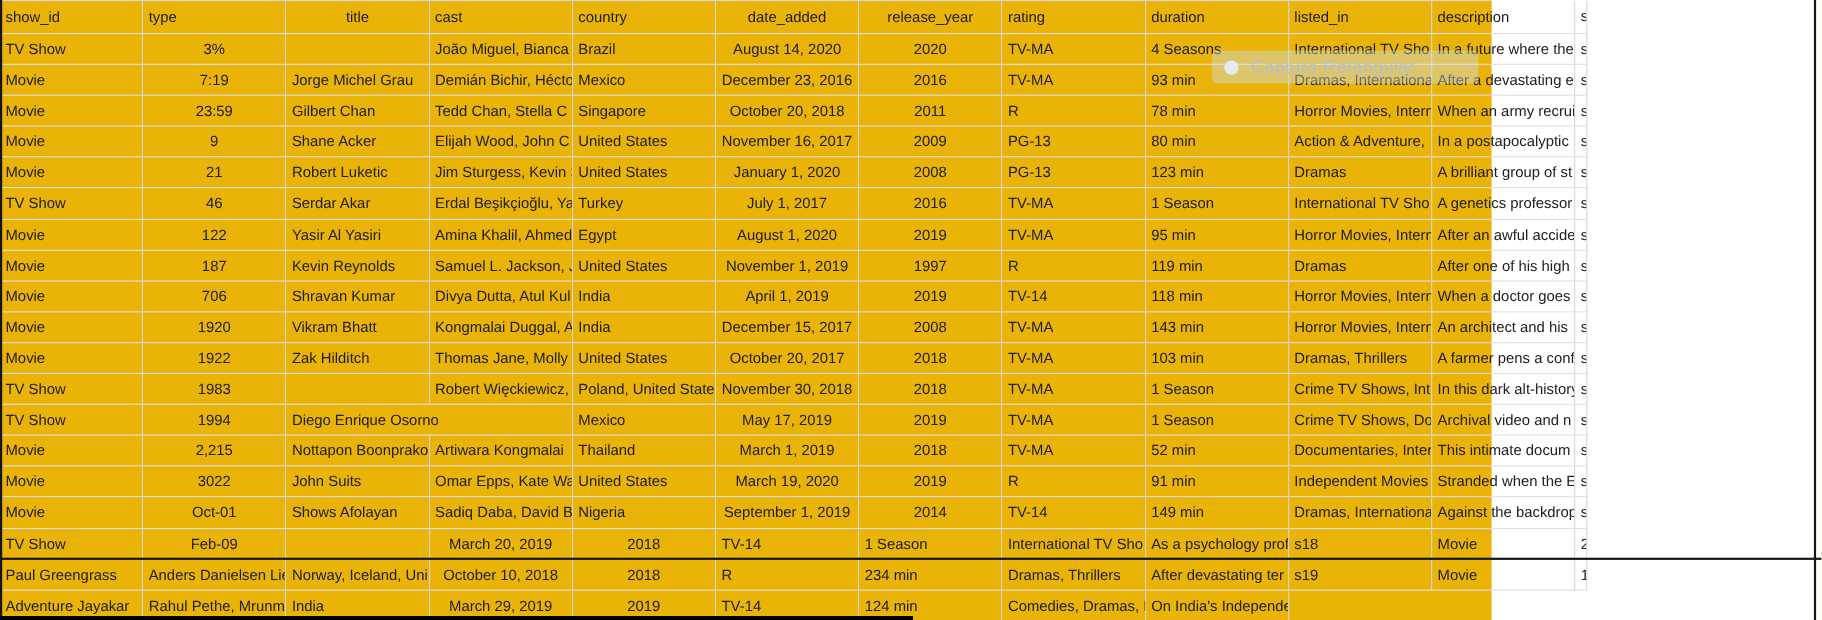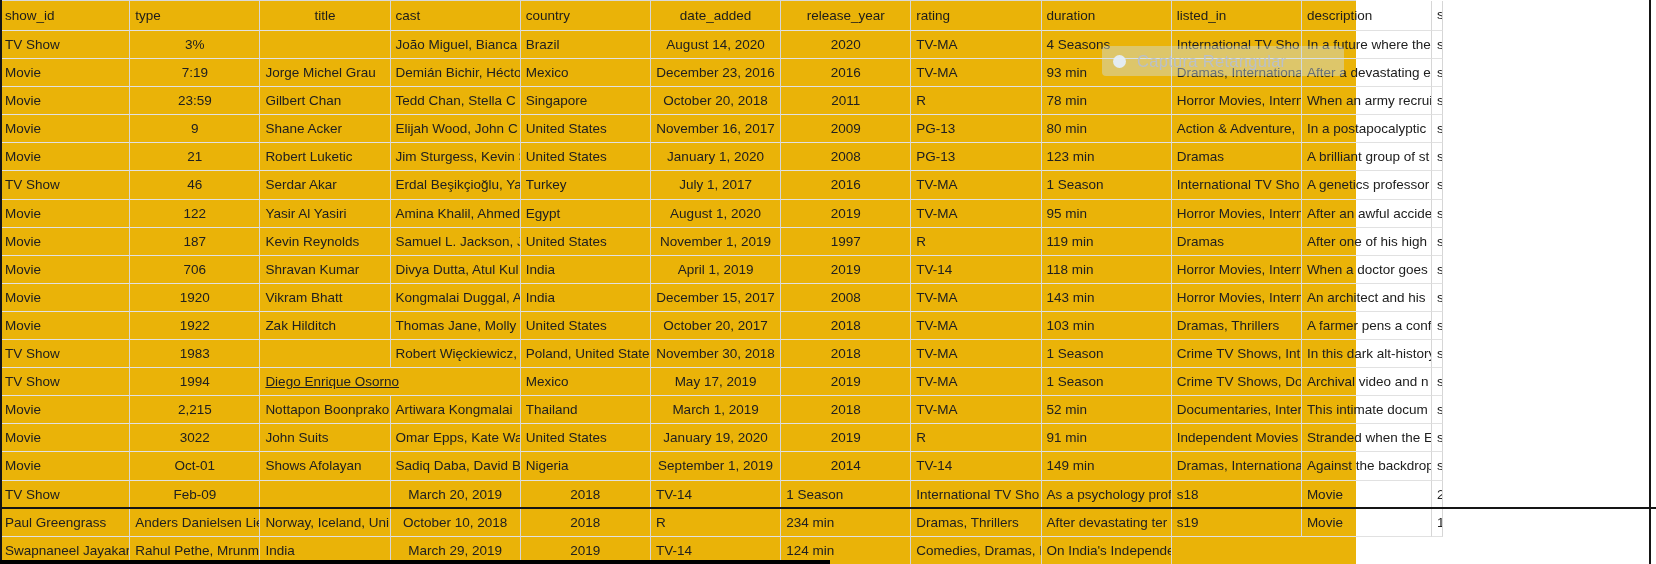--- a/index.html
+++ b/index.html
@@ -28,21 +28,20 @@
     white-space:nowrap;
     overflow:hidden;
     background:transparent;
   }
   .cell.header{line-height:29px;color:#1c1c1c;}
   .cell.right{text-align:center;}
   .cell.spill{
     grid-column:span 2;
     position:relative;
     z-index:1;
-    text-decoration:underline;
   }
   
   .h-break{position:absolute;left:0;right:0;top:507px;height:2px;background:#151515;z-index:5;}
   .v-break{position:absolute;top:0;bottom:0;left:1649px;width:2px;background:#151515;z-index:5;}
   .left-edge{position:absolute;top:0;bottom:0;left:0;width:2px;background:#151515;z-index:5;}
   .bottom-bar{position:absolute;left:0;top:560px;width:830px;height:4px;background:#000;z-index:6;}
   
   .capture-tooltip{
     position:absolute;left:1102px;top:46px;width:242px;height:30px;
     background:rgba(203,224,244,0.42);
@@ -244,21 +243,21 @@
     <div class="cell">TV-MA</div>
     <div class="cell">52 min</div>
     <div class="cell">Documentaries, Inter</div>
     <div class="cell">This intimate docum</div>
     <div class="cell">s15</div>
     <div class="cell">Movie</div>
     <div class="cell right">3022</div>
     <div class="cell">John Suits</div>
     <div class="cell">Omar Epps, Kate Wa</div>
     <div class="cell">United States</div>
-    <div class="cell right">January 19, 2020</div>
+    <div class="cell right">March 19, 2020</div>
     <div class="cell right">2019</div>
     <div class="cell">R</div>
     <div class="cell">91 min</div>
     <div class="cell">Independent Movies</div>
     <div class="cell">Stranded when the E</div>
     <div class="cell">s16</div>
     <div class="cell">Movie</div>
     <div class="cell right">Oct-01</div>
     <div class="cell">Shows Afolayan</div>
     <div class="cell">Sadiq Daba, David B</div>
@@ -287,21 +286,21 @@
     <div class="cell">Norway, Iceland, Uni</div>
     <div class="cell right">October 10, 2018</div>
     <div class="cell right">2018</div>
     <div class="cell">R</div>
     <div class="cell">234 min</div>
     <div class="cell">Dramas, Thrillers</div>
     <div class="cell">After devastating ter</div>
     <div class="cell">s19</div>
     <div class="cell">Movie</div>
     <div class="cell right">15-Aug</div>
-    <div class="cell">Swapnaneel Jayakar</div>
+    <div class="cell">Adventure Jayakar</div>
     <div class="cell">Rahul Pethe, Mrunm</div>
     <div class="cell">India</div>
     <div class="cell right">March 29, 2019</div>
     <div class="cell right">2019</div>
     <div class="cell">TV-14</div>
     <div class="cell">124 min</div>
     <div class="cell">Comedies, Dramas, I</div>
     <div class="cell">On India's Independe</div>
   </div>
 

